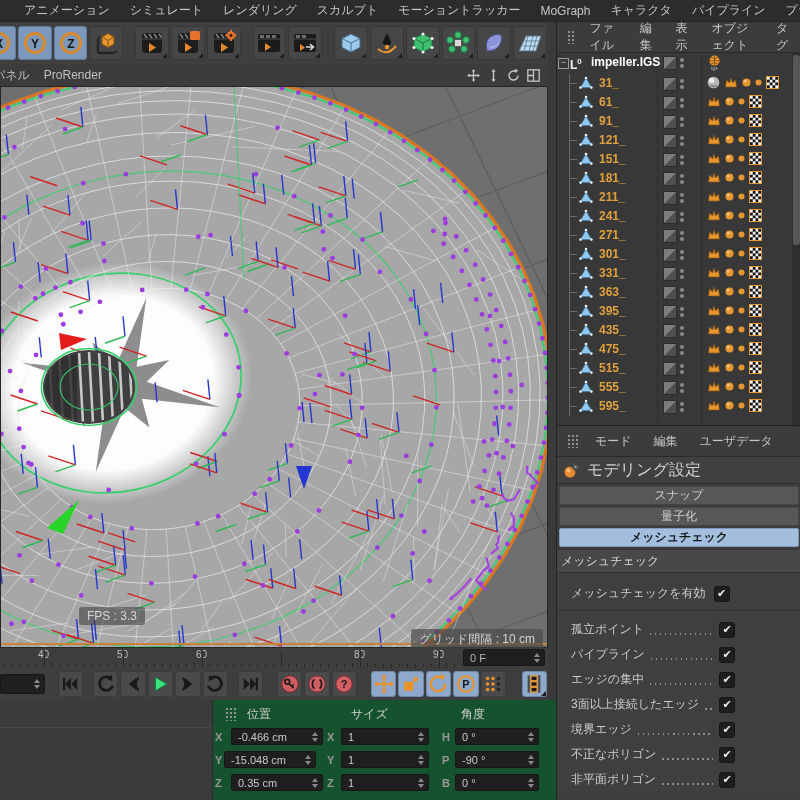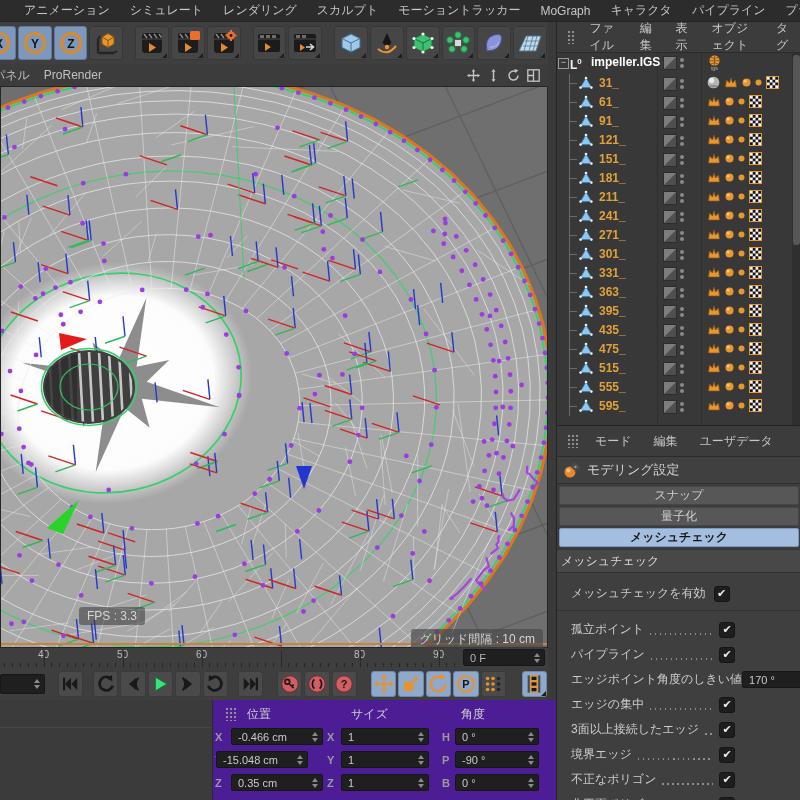--- a/index.html
+++ b/index.html
@@ -52,21 +52,21 @@
   .pbtn.corner:after{content:"";position:absolute;right:0;bottom:0;border-left:5px solid transparent;border-bottom:5px solid #1e1e1e;}
   .pgap{height:26px;}
   .tfield{width:44px;height:18px;background:#1f1f1f;border:1px solid #171717;border-radius:2px;position:relative;}
   .spin{position:absolute;right:2px;top:0;bottom:0;width:8px;display:flex;flex-direction:column;justify-content:center;gap:2px;}
   .spin i{display:block;width:0;height:0;border-left:3px solid transparent;border-right:3px solid transparent;}
   .spin .up{border-bottom:4px solid #8a8a8a;}
   .spin .dn{border-top:4px solid #8a8a8a;}
   
   #bottom-left{position:absolute;left:0;top:700px;width:212px;height:100px;background:#3b3b3b;border-right:1px solid #2b2b2b;}
   #bottom-left .innerline{position:absolute;left:0;right:0;top:27px;height:1px;background:#464646;}
-  #coords{position:absolute;left:213px;top:700px;width:345px;height:100px;background:#4c1d95;}
+  #coords{position:absolute;left:213px;top:700px;width:345px;height:100px;background:#14532d;}
   .chead{position:absolute;top:6px;font-size:12px;color:#cfcfcf;}
   .caxis{position:absolute;font-size:11px;color:#9a9a9a;font-weight:bold;}
   .cfield{position:absolute;height:17px;background:#1f1f1f;border:1px solid #161616;border-radius:2px;
           font-size:11px;color:#c9c9c9;display:flex;align-items:center;padding-left:6px;box-sizing:border-box;}
   
   #rightcol{position:absolute;left:556px;top:22px;width:244px;height:778px;background:#3d3d3d;border-left:1px solid #242424;}
   .pmenubar{height:30px;background:#3c3c3c;border-bottom:1px solid #2b2b2b;display:flex;align-items:center;gap:0;padding-left:6px;}
   .pmenubar .mitem{padding:0 11px;}
   .grip{width:13px;height:14px;margin:0 4px;background-image:radial-gradient(#909090 1px,transparent 1.6px);background-size:4px 4px;}
   #tree{position:relative;height:372px;background:#383838;overflow:hidden;}
@@ -86,21 +86,21 @@
   .tags svg{display:block;}
   .l0{color:#f0f0f0;font-weight:bold;font-size:12px;}
   .l0 sup{font-size:8px;}
   .expbox{position:absolute;left:1px;top:5px;width:9px;height:9px;border:1px solid #9a9a9a;color:#cfcfcf;
           font-size:9px;line-height:7px;text-align:center;background:#383838;}
   #tree-scroll{position:absolute;right:0;top:0;width:9px;height:372px;background:#2f2f2f;}
   #tree-scroll .thumb{position:absolute;left:1px;right:1px;top:2px;height:190px;background:#575757;border-radius:3px;}
   
   #am-title{height:26px;display:flex;align-items:center;background:#404040;border-bottom:1px solid #2e2e2e;}
   #am-title svg{width:18px;height:18px;margin:0 6px 0 6px;}
-  #am-title span{font-size:13px;color:#d2d2d2;}
+  #am-title span{font-size:16px;color:#d2d2d2;}
   #am-tabs{display:flex;gap:2px;padding:2px 2px;background:#3d3d3d;flex-direction:column;}
   .atab{flex:1;height:21px;background:#575757;border:1px solid #464646;border-radius:2px;color:#cfcfcf;
         font-size:12px;display:flex;align-items:center;justify-content:center;}
   .atab.active{background:#a3bede;border-color:#7d99bd;color:#151515;font-weight:bold;}
   #am-section{height:22px;background:#484848;border-top:1px solid #353535;border-bottom:1px solid #303030;
               display:flex;align-items:center;padding-left:4px;font-size:12px;color:#dcdcdc;}
   #am-opts{background:#3f3f3f;padding-top:8px;}
   .optrow{position:relative;height:25px;display:flex;align-items:center;padding-left:14px;}
   .optlabel{font-size:12px;color:#cdcdcd;white-space:nowrap;}
   .lead{flex:1;height:2px;margin:8px 6px 0 6px;background-image:repeating-linear-gradient(90deg,#8d8d8d 0 1.5px,transparent 1.5px 5px);}
@@ -1206,21 +1206,21 @@
 
   <div id="coords">
       <span class="grip" style="position: absolute; left: 8px; top: 7px;"></span>
       <span class="chead" style="left: 34px;">位置</span>
       <span class="caxis" style="left: 2px; top: 31px;">X</span>
       <div class="cfield" style="left: 18px; top: 28px; width: 92px;">-0.466 cm<span class="spin">
           <i class="up"></i>
           <i class="dn"></i>
         </span></div>
       <span class="caxis" style="left: 2px; top: 54px;">Y</span>
-      <div class="cfield" style="left: 3px; top: 51px; width: 92px;">-15.048 cm<span class="spin">
+      <div class="cfield" style="left: 11px; top: 51px; width: 92px;">-15.048 cm<span class="spin">
           <i class="up"></i>
           <i class="dn"></i>
         </span></div>
       <span class="caxis" style="left: 2px; top: 77px;">Z</span>
       <div class="cfield" style="left: 18px; top: 74px; width: 92px;">0.35 cm<span class="spin">
           <i class="up"></i>
           <i class="dn"></i>
         </span></div>
       <span class="chead" style="left: 138px;">サイズ</span>
       <span class="caxis" style="left: 114px; top: 31px;">X</span>
@@ -2133,27 +2133,20 @@
           </span>
         </div>
         <div class="optrow">
           <span class="optlabel">パイプライン</span>
           <span class="lead"></span>
           <span class="cell">
             <span class="chk">✔</span>
           </span>
         </div>
         <div class="optrow">
-          <span class="optlabel">エッジポイント角度のしきい値</span>
-          <span class="spacer"></span>
-          <span class="cell">
-            <span class="afield">170 °</span>
-          </span>
-        </div>
-        <div class="optrow">
           <span class="optlabel">エッジの集中</span>
           <span class="lead"></span>
           <span class="cell">
             <span class="chk">✔</span>
           </span>
         </div>
         <div class="optrow">
           <span class="optlabel">3面以上接続したエッジ</span>
           <span class="lead"></span>
           <span class="cell">

